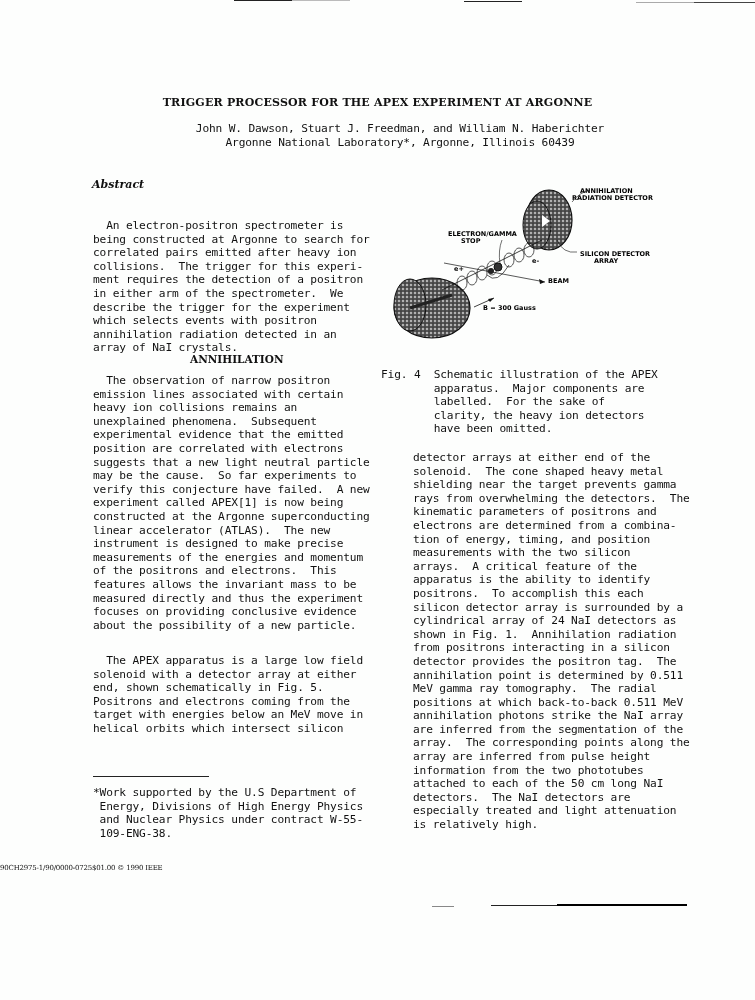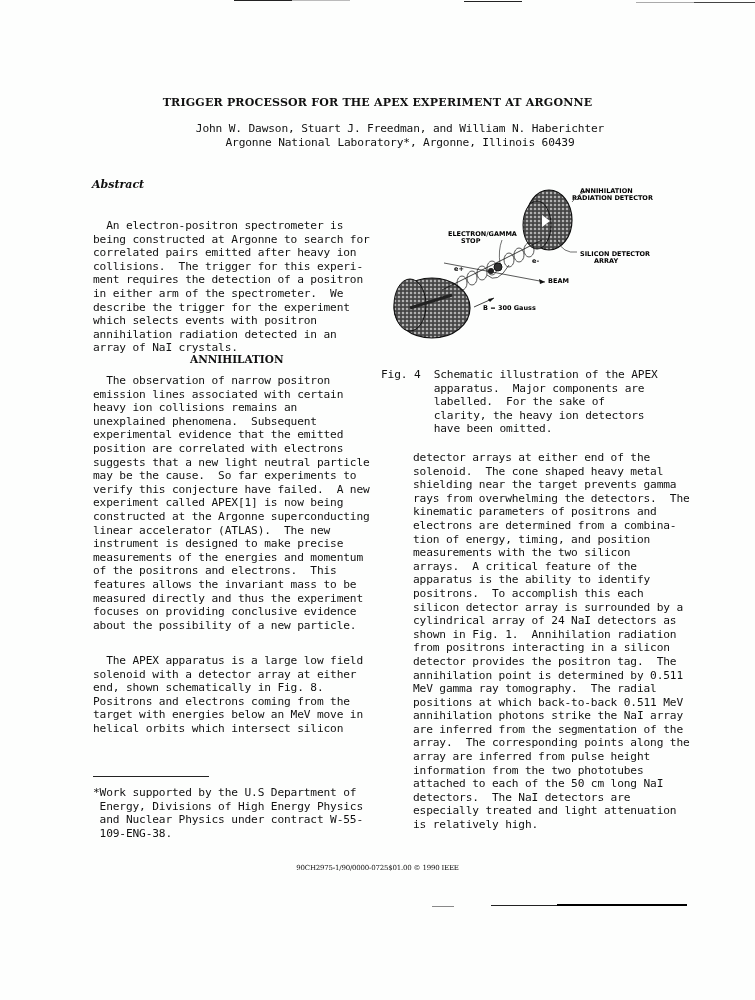--- a/index.html
+++ b/index.html
@@ -14,21 +14,21 @@
   .abstract-head { left: 92px; top: 178px; font-style: italic; font-weight: bold; font-family: "DejaVu Serif", "Liberation Serif", serif; font-size: 11px; }
   .col-left { left: 93px; width: 285px; }
   .col-right { left: 381px; width: 285px; margin-left: 32px; }
   .para { white-space: pre; }
   .intro-head { left: 190px; top: 353px; font-weight: bold; font-family: "DejaVu Serif", "Liberation Serif", serif; font-size: 10.5px; }
   .fig { left: 382px; top: 180px; width: 285px; height: 170px; }
   .fig-label { font-family: "DejaVu Sans", "Liberation Sans", sans-serif; font-size: 6.5px; font-weight: bold; }
   .caption { left: 381px; top: 368px; }
   .fn-rule { left: 93px; top: 776px; width: 116px; height: 1px; background: #222; }
   .footnote { left: 93px; top: 786px; }
-  .copyright { left: 0; width: 755px; top: 864px; text-align: center; font-family: "DejaVu Serif", "Liberation Serif", serif; font-size: 7px; letter-spacing: -0.2px; }
+  .copyright { left: 0; width: 755px; top: 864px; text-align: left; font-family: "DejaVu Serif", "Liberation Serif", serif; font-size: 7px; letter-spacing: -0.2px; }
   .scan-line { height: 1px; background: #222; }
 </style>
 </head>
 <body>
 
 <div class="abs scan-line" style="left:234px;top:0;width:58px;"></div>
 <div class="abs scan-line" style="left:292px;top:0;width:58px;background:#bbb;"></div>
 <div class="abs scan-line" style="left:464px;top:1px;width:58px;"></div>
 <div class="abs scan-line" style="left:636px;top:2px;width:58px;background:#aaa;"></div>
 <div class="abs scan-line" style="left:694px;top:2px;width:61px;background:#444;"></div>
@@ -64,21 +64,21 @@
 linear accelerator (ATLAS).  The new
 instrument is designed to make precise
 measurements of the energies and momentum
 of the positrons and electrons.  This
 features allows the invariant mass to be
 measured directly and thus the experiment
 focuses on providing conclusive evidence
 about the possibility of a new particle.</div>
 <div class="abs col-left mono para" style="top:654px;">  The APEX apparatus is a large low field
 solenoid with a detector array at either
-end, shown schematically in Fig. 8.
+end, shown schematically in Fig. 5.
 Positrons and electrons coming from the
 target with energies below an MeV move in
 helical orbits which intersect silicon</div>
 
 <div class="abs fig">
   <svg width="285" height="170" viewBox="0 0 285 170">
     <defs>
       <pattern id="hatch" width="4" height="4" patternUnits="userSpaceOnUse">
         <rect width="4" height="4" fill="#555"></rect>
         <circle cx="1" cy="1" r="0.9" fill="#ddd"></circle>

